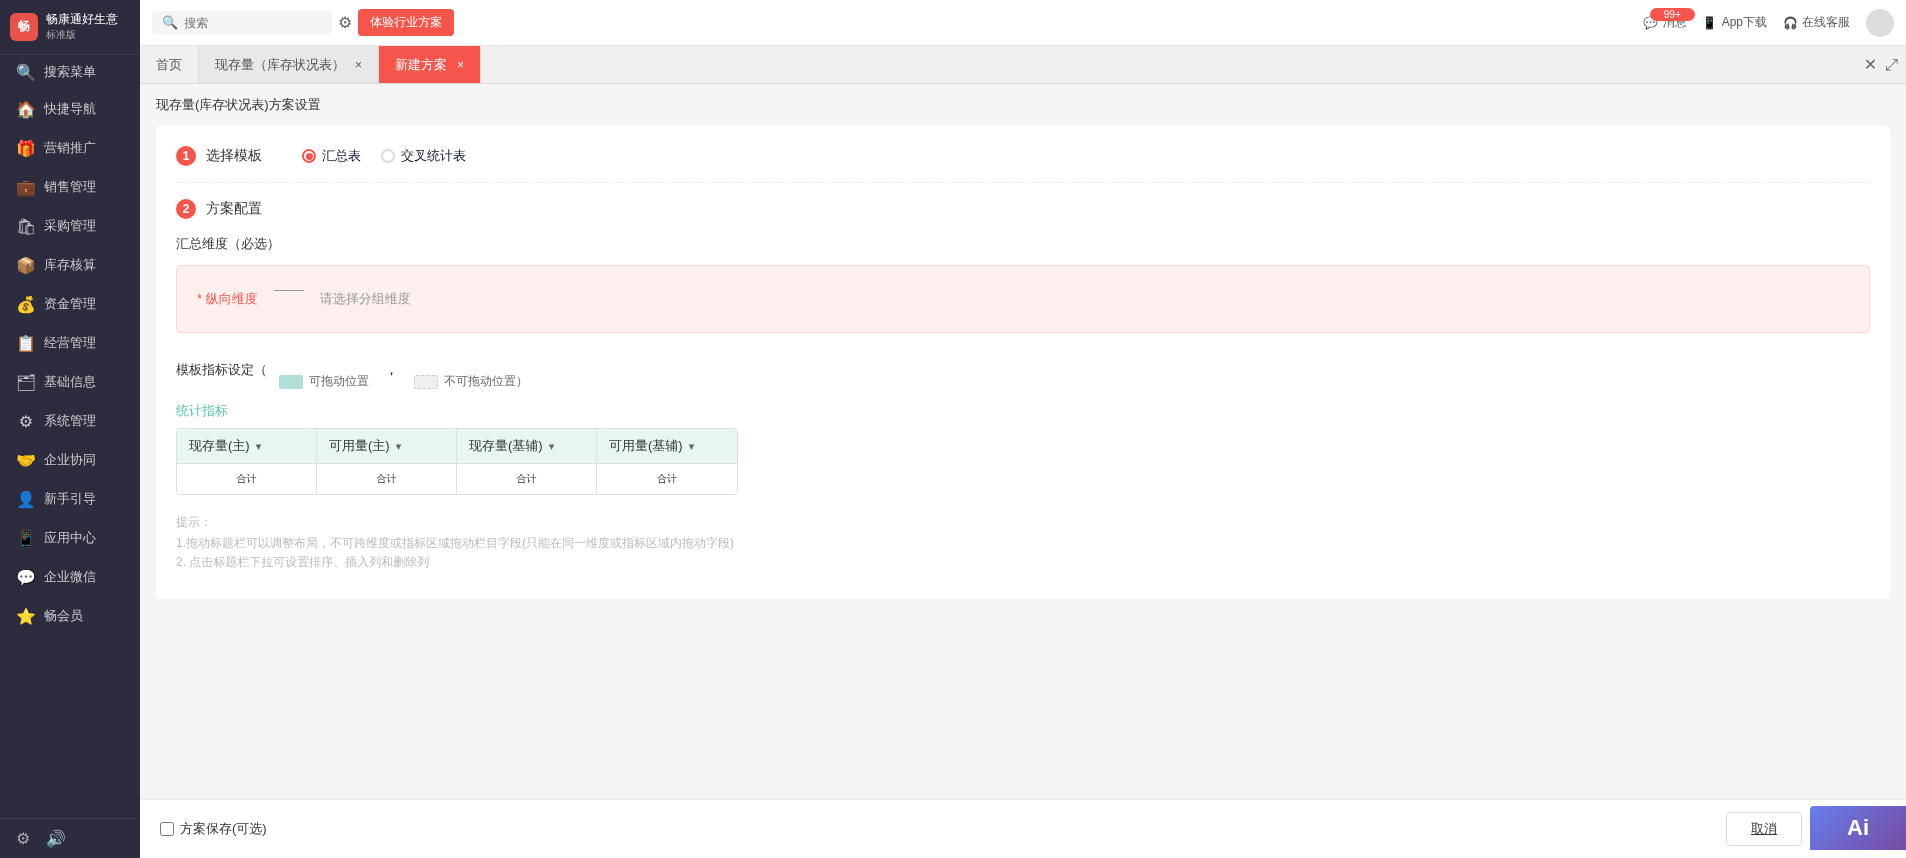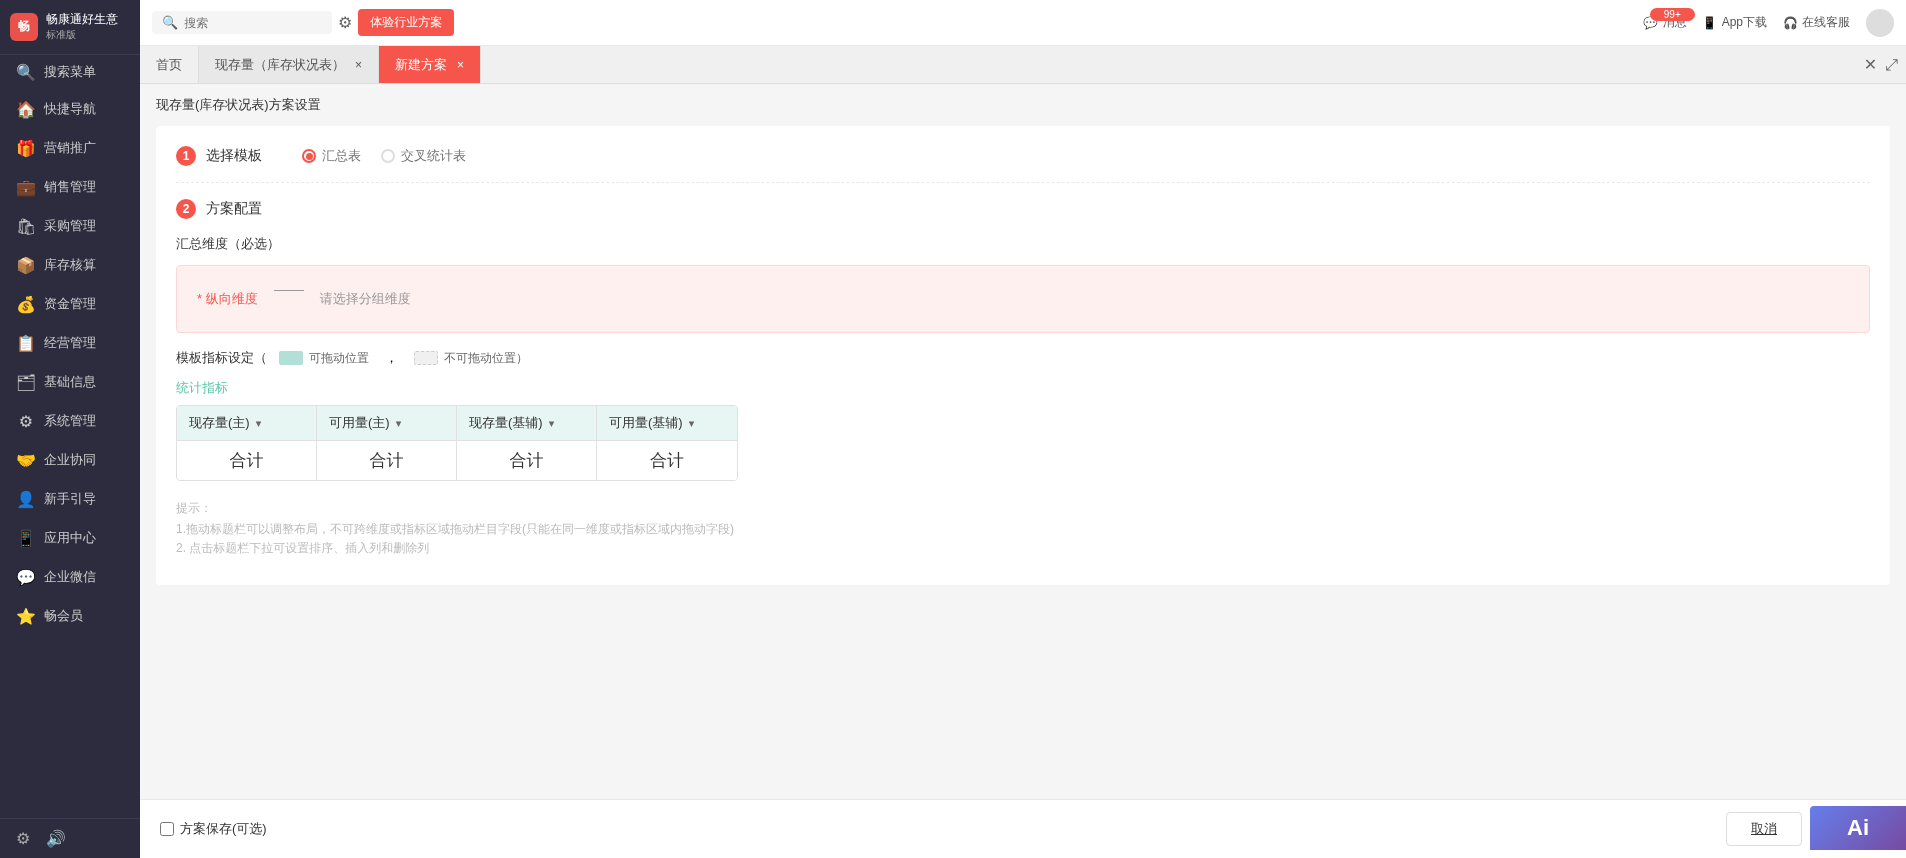--- a/index.html
+++ b/index.html
@@ -203,21 +203,21 @@
       display: flex; align-items: center; justify-content: center;
       font-weight: bold;
     }
     .step-label { font-size: 14px; color: #333; font-weight: 500; }
 
     .radio-group {
       display: flex; align-items: center; gap: 20px;
       margin-left: 30px;
     }
     .radio-item {
-      display: flex; align-items: center; gap: 6px; cursor: pointer; font-size: 13px; color: #737373;
+      display: flex; align-items: center; gap: 6px; cursor: pointer; font-size: 13px; color: #0f172a;
     }
     .radio-dot {
       width: 14px; height: 14px;
       border-radius: 50%;
       border: 2px solid #ddd;
       display: flex; align-items: center; justify-content: center;
     }
     .radio-dot.checked {
       border-color: #f5554a;
     }
@@ -260,21 +260,21 @@
 
     
     .indicator-settings-row {
       display: flex; align-items: center; gap: 12px; margin-bottom: 12px;
     }
     .indicator-settings-label { font-size: 13px; color: #333; }
     .indicator-legend {
       display: flex; align-items: center; gap: 16px;
     }
     .legend-item {
-      display: flex; align-items: center; gap: 6px; font-size: 12px; color: #666;
+      display: flex; align-items: center; gap: 6px; font-size: 12px; color: #666; margin-top: 24px;
     }
     .legend-box {
       width: 24px; height: 14px; border-radius: 2px;
     }
     .legend-box.draggable { background: #b2e0d8; }
     .legend-box.not-draggable { background: #f0f0f0; border: 1px dashed #ccc; }
 
     
     .stat-section-title {
       color: #5cc8a8;
@@ -302,21 +302,21 @@
     .stat-col:last-child { border-right: none; }
     .stat-col-chevron { color: #666; font-size: 11px; }
     .stat-table-row {
       display: flex;
       border-top: 1px solid #e0e0e0;
       background: white;
     }
     .stat-cell {
       min-width: 140px;
       padding: 8px 12px;
-      font-size: 17px;
+      font-size: 10px;
       color: #333;
       border-right: 1px solid #e0e0e0;
       text-align: center;
     }
     .stat-cell:last-child { border-right: none; }
 
     
     .tips-section {
       margin-top: 16px; margin-bottom: 8px;
     }

